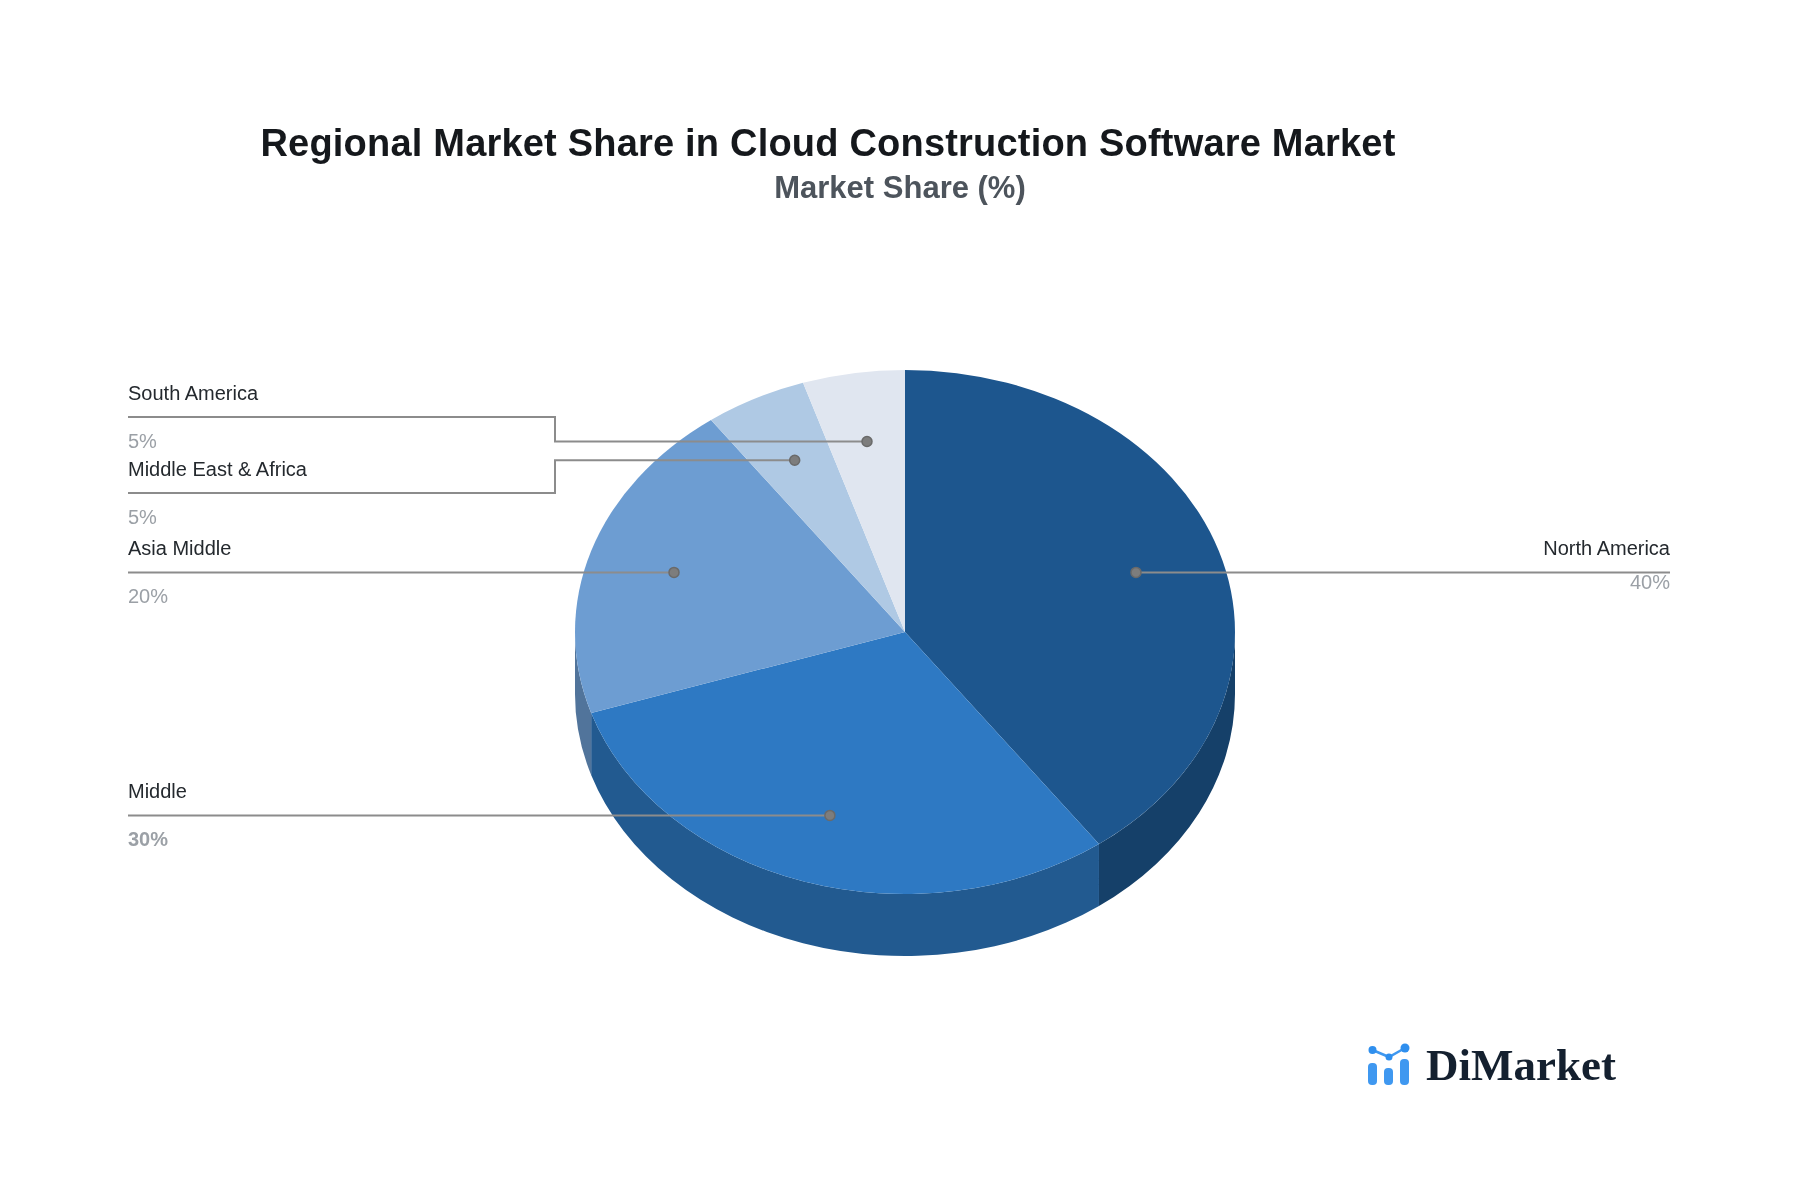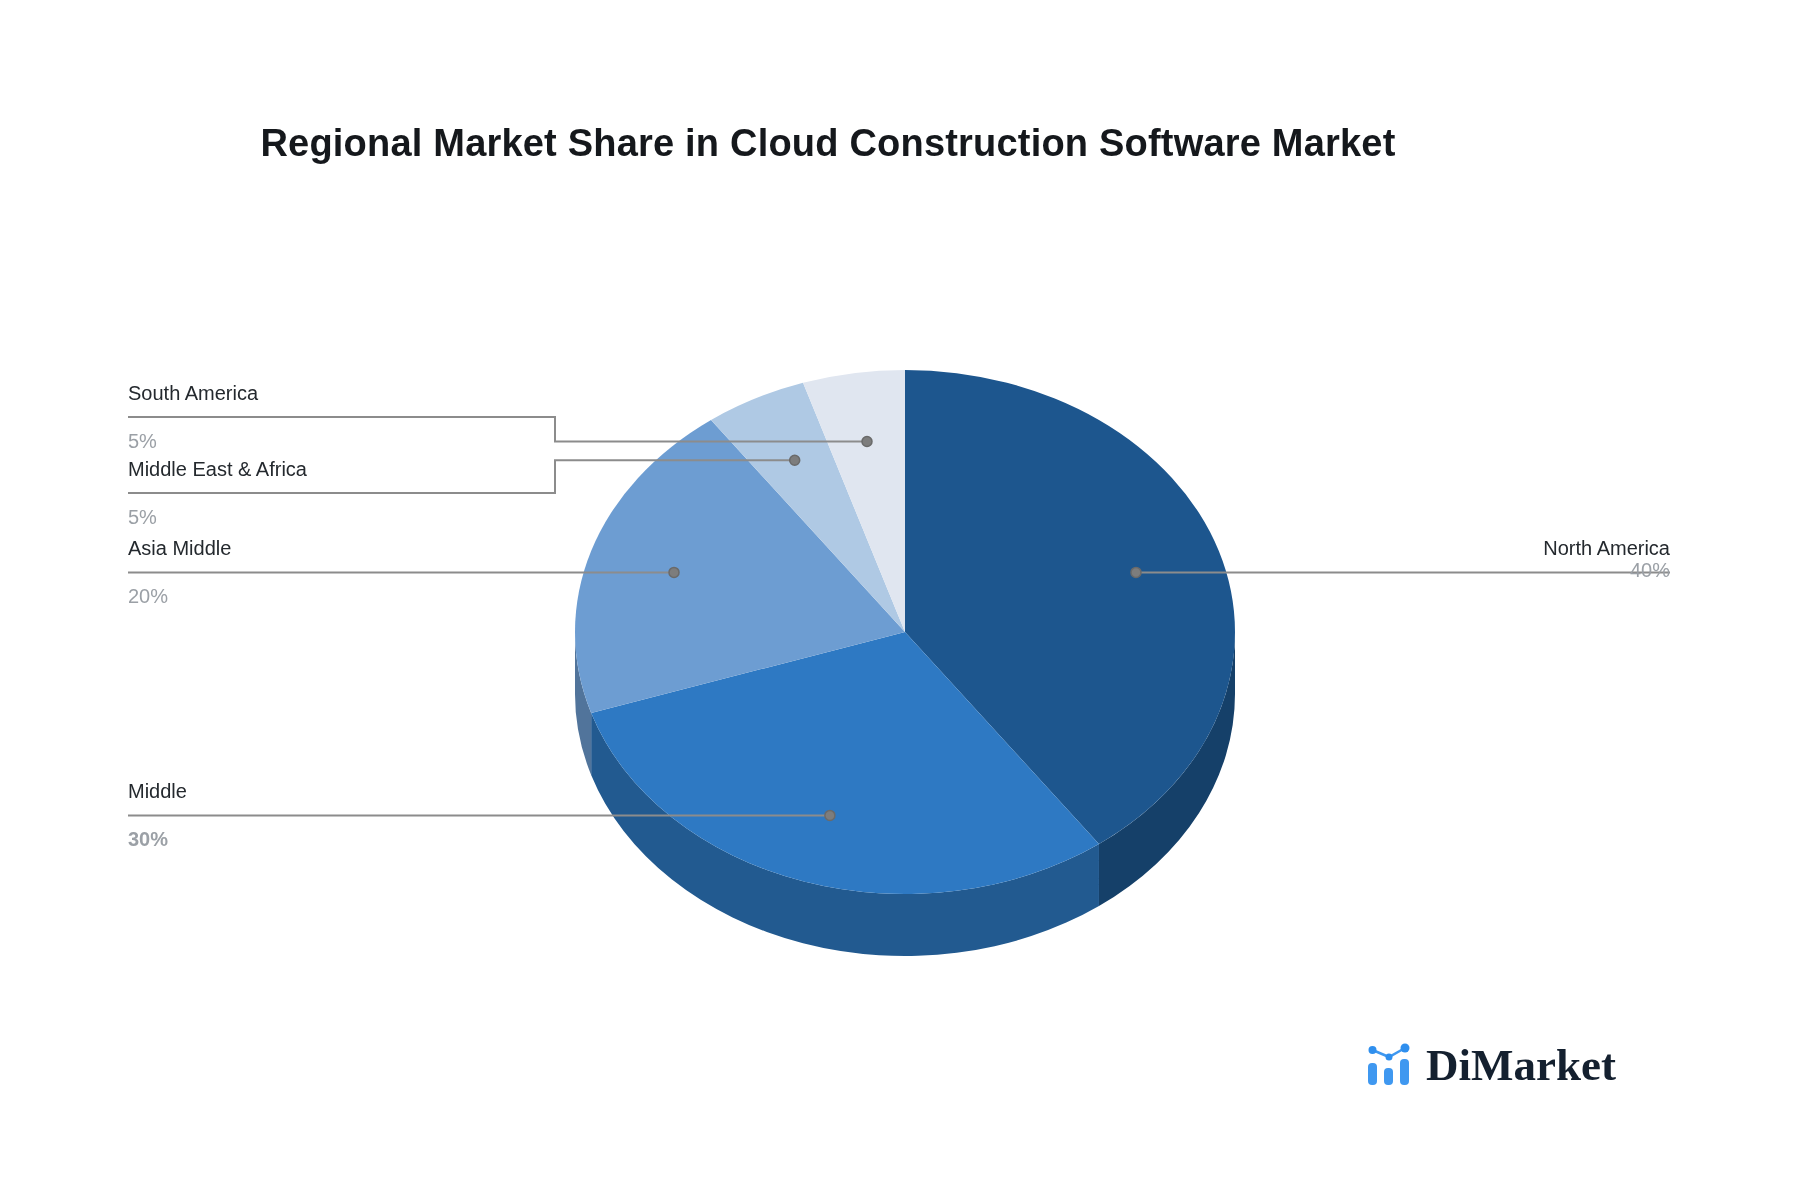--- a/index.html
+++ b/index.html
@@ -18,20 +18,21 @@
   #brand{position:absolute;left:1366px;top:1040px;display:flex;align-items:center;gap:10px;}
   #brand-text{font-family:"Liberation Serif", serif;font-weight:700;font-size:45px;
               color:#14202f;line-height:50px;}
 </style>
 </head>
 <body>
 
 <div id="canvas">
 
   <div id="chart-title">Regional Market Share in Cloud Construction Software Market</div>
+  <div id="chart-subtitle">Market Share (%)</div>
 
   <svg id="pie-svg" width="1800" height="1196" viewBox="0 0 1800 1196">
       <path d="M1235,632 A330,262 0 0 1 1098.9691332565162,843.9624525262362 l0,62 A330,262 0 0 0 1235,694 Z" fill="#154069"></path>
       <path d="M1098.9691332565162,843.9624525262362 A330,262 0 0 1 591.1513496225994,712.9624525262362 l0,62 A330,262 0 0 0 1098.9691332565162,905.9624525262362 Z" fill="#225a90"></path>
       <path d="M591.1513496225994,712.9624525262362 A330,262 0 0 1 575,632 l0,62 A330,262 0 0 0 591.1513496225994,774.9624525262362 Z" fill="#51749b"></path>
       <path d="M905,632 L905,370 A330,262 0 0 1 1098.9691332565162,843.9624525262362 Z" fill="#1d568e"></path>
       <path d="M905,632 L1098.9691332565162,843.9624525262362 A330,262 0 0 1 591.1513496225994,712.9624525262362 Z" fill="#2e79c3"></path>
       <path d="M905,632 L591.1513496225994,712.9624525262362 A330,262 0 0 1 711.0308667434838,420.03754747376377 Z" fill="#6d9dd2"></path>
       <path d="M905,632 L711.0308667434838,420.03754747376377 A330,262 0 0 1 803.0243918562672,382.8231927306698 Z" fill="#afc9e4"></path>
       <path d="M905,632 L803.0243918562672,382.8231927306698 A330,262 0 0 1 904.9999999999999,370 Z" fill="#e0e6f0"></path>
@@ -41,21 +42,21 @@
       <circle cx="829.9" cy="815.4" r="5" fill="#7d7d7d" stroke="#6a6a6a" stroke-width="1.5"></circle>
       <path d="M128,572.4 H674.0" fill="none" stroke="#8c8c8c" stroke-width="2"></path>
       <circle cx="674.0" cy="572.4" r="5" fill="#7d7d7d" stroke="#6a6a6a" stroke-width="1.5"></circle>
       <path d="M128,493 H555 V460.2 H794.7" fill="none" stroke="#8c8c8c" stroke-width="2"></path>
       <circle cx="794.7" cy="460.2" r="5" fill="#7d7d7d" stroke="#6a6a6a" stroke-width="1.5"></circle>
       <path d="M128,417 H555 V441.5 H867.0" fill="none" stroke="#8c8c8c" stroke-width="2"></path>
       <circle cx="867.0" cy="441.5" r="5" fill="#7d7d7d" stroke="#6a6a6a" stroke-width="1.5"></circle>
     </svg>
 
   <div class="lbl lbl-right lbl-name" style="top: 532.412px;">North America</div>
-  <div class="lbl lbl-right lbl-pct" style="top: 554px; margin-left: 12px;">40%</div>
+  <div class="lbl lbl-right lbl-pct" style="top: 566px; margin-left: 12px;">40%</div>
 
   <div class="lbl lbl-left lbl-name" style="top: 775.394px;">Middle</div>
   <div class="lbl lbl-left lbl-pct" style="top: 823.394px; font-weight: bold;">30%</div>
 
   <div class="lbl lbl-left lbl-name" style="top: 532.412px;">Asia Middle</div>
   <div class="lbl lbl-left lbl-pct" style="top: 580.412px; text-align: right;">20%</div>
 
   <div class="lbl lbl-left lbl-name" style="top: 453px;">Middle East &amp; Africa</div>
   <div class="lbl lbl-left lbl-pct" style="top: 501px;">5%</div>
 

